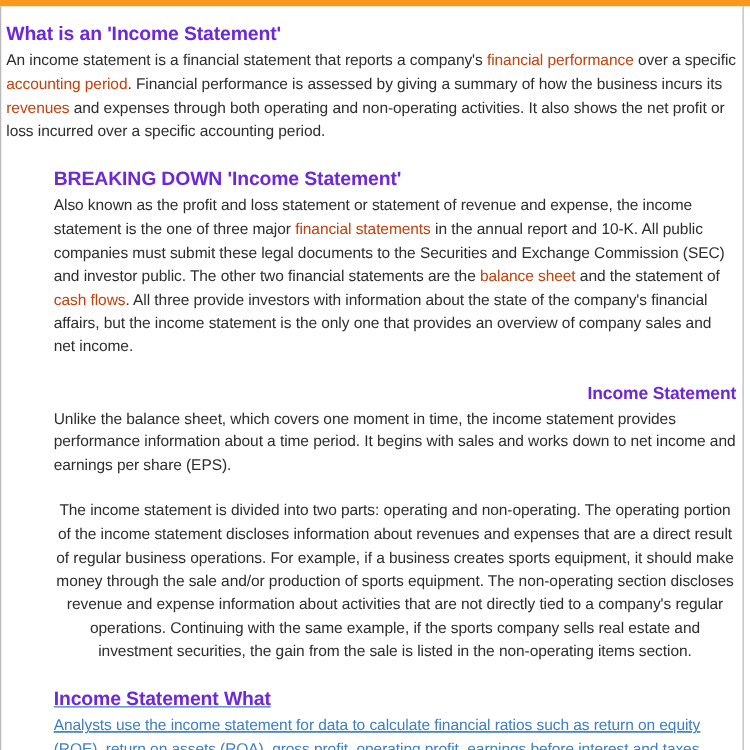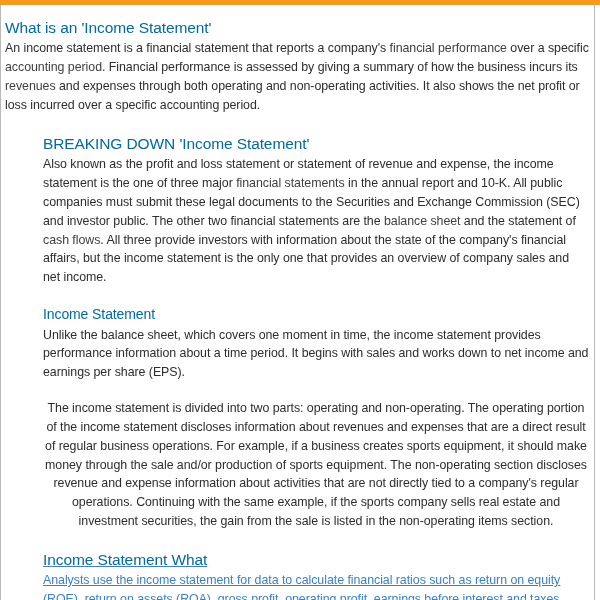--- a/index.html
+++ b/index.html
@@ -48,46 +48,47 @@
   #content {
     position: absolute;
     top: 5px;
     left: 1px;
     width: 588px;
     padding: 13px 0 0 4px;
     box-sizing: border-box;
   }
   h2.sec-title {
     font-size: 15.5px;
-    font-weight: normal;
-    color: #0369a1;
+    font-weight: bold;
+    color: #6d28d9;
     margin: 0 0 2px 0;
     line-height: 1.25;
     letter-spacing: -0.1px;
   }
   h2.sec-title.small {
     font-size: 14px;
+    text-align: right;
   }
   p.body {
     font-size: 12.4px;
     color: #2d2d2d;
     margin: 0;
     line-height: 1.52;
     letter-spacing: -0.05px;
   }
   p.body + p.body {
     margin-top: 17px;
     text-align: center;
   }
   section.sec + section.sec {
     margin-top: 19px;
     margin-left: 38px;
   }
   a.link {
-    color: #404040;
+    color: #c2410c;
     text-decoration: none;
   }
   .sel-block {
     color: #3c7fc4;
     text-decoration: underline;
     text-decoration-color: #3c7fc4;
   }
   .sel-block p.body {
     color: #3c7fc4;
     text-decoration: underline;

